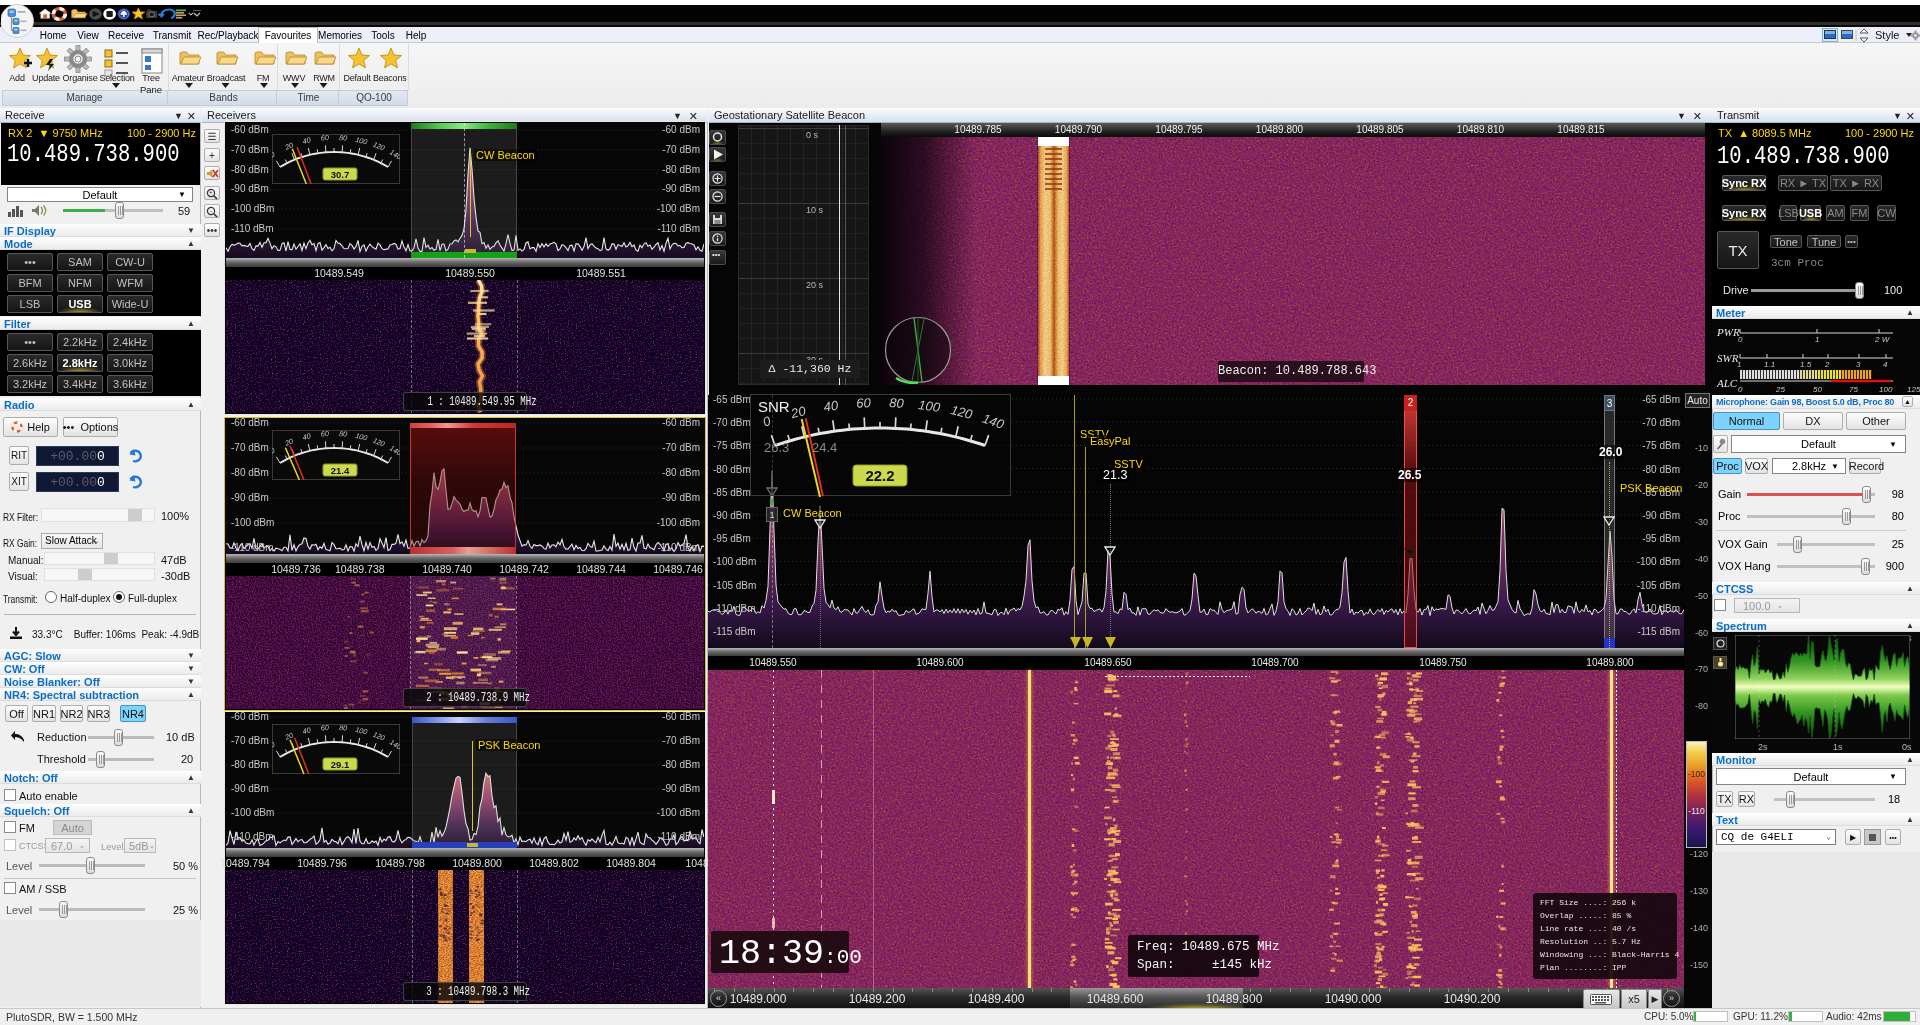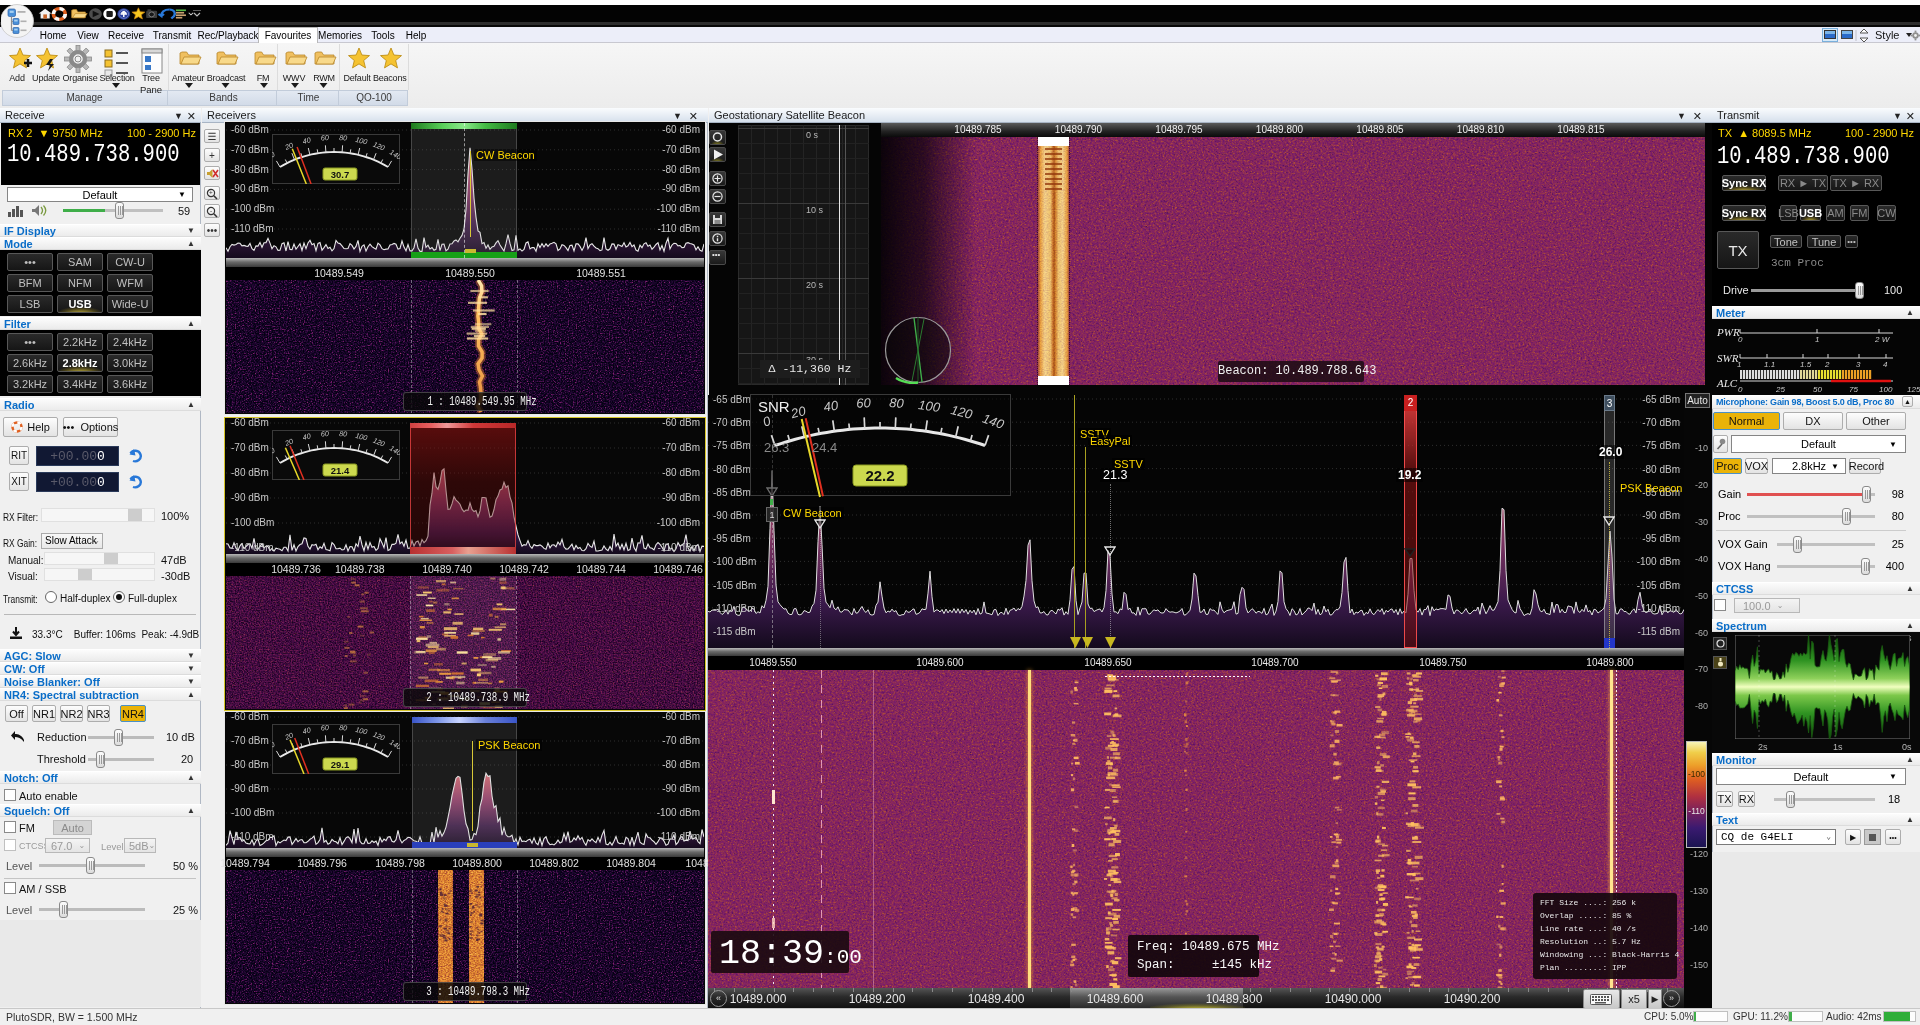--- a/index.html
+++ b/index.html
@@ -7,21 +7,21 @@
 .mono{font-family:"Liberation Mono",monospace}
 .yel{color:#ffd800}
 .ptitle{background:linear-gradient(#fafcfe,#d6e0ec);border-bottom:1px solid #a8b4c4;
  font-size:11px;color:#1a1a1a;line-height:14px;padding-left:5px}
 .pt-ic{position:absolute;top:1px;font-size:9px;color:#222}
 .hdr{background:linear-gradient(#fcfcfc,#ebebeb);border-top:1px solid #fff;border-bottom:1px solid #dcdcdc;
  color:#0a6dc8;font-weight:bold;font-size:11px;padding-left:4px;display:flex;align-items:center}
 .hdr .car{position:absolute;right:6px;color:#333;font-size:8px;font-weight:normal}
 .lbtn{background:linear-gradient(#fdfdfd,#e3e3e3);border:1px solid #adadad;border-radius:2px;
  display:flex;align-items:center;justify-content:center;font-size:11px;color:#111}
-.selb{background:#eab308;border:1px solid #4a90c8}
+.selb{background:#7dd3fc;border:1px solid #4a90c8}
 .dkb{background:linear-gradient(#2a2a2a,#161616);border:1px solid #585858;border-radius:2px;
  color:#c0c0c0;display:flex;align-items:center;justify-content:center;font-size:11px}
 .dkbsel{color:#fff;font-weight:bold;background:
  radial-gradient(ellipse 75% 65% at 50% 115%,rgba(230,210,70,.95),rgba(130,112,25,.4) 55%,rgba(0,0,0,0) 75%),
  linear-gradient(#2a2a2a,#161616)}
 .cb{width:12px;height:12px;background:#fff;border:1px solid #8a8a8a}
 .ddl{background:#fff;border:1px solid #858585;display:flex;align-items:center;justify-content:center;font-size:11px}
 .ddg{background:linear-gradient(#f4f4f4,#e4e4e4);border:1px solid #b8b8b8;color:#9a9a9a;
  display:flex;align-items:center;font-size:11px}
 .sl-th{position:absolute;width:9px;height:17px;background:linear-gradient(#fcfcfc,#dcdcdc);
@@ -1081,21 +1081,21 @@
     <path d="M0,0 L11,0 L5.5,11 Z" fill="#c8b820"></path>
   </svg>
 <svg class="a" style="left:1082px;top:637px" width="11" height="11">
     <path d="M0,0 L11,0 L5.5,11 Z" fill="#c8b820"></path>
   </svg>
 <svg class="a" style="left:1105px;top:637px" width="11" height="11">
     <path d="M0,0 L11,0 L5.5,11 Z" fill="#c8b820"></path>
   </svg>
 <div class="a" style="left:1404px;top:395px;width:13px;height:253px;background:linear-gradient(rgba(255,70,70,.85),rgba(150,20,20,.55) 30%,rgba(120,15,15,.5));border:1px solid rgba(255,80,80,.9)"></div>
 <div class="a" style="left:1404px;top:395px;width:13px;height:16px;background:#c81f1f;color:#fff;font-size:10px;text-align:center;line-height:15px">2</div>
-<div class="a" style="left:1396px;top:468px;font-size:12px;color:#fff;background:rgba(0,0,0,.55);padding:0 2px;font-weight:bold">19.2</div>
+<div class="a" style="left:1396px;top:468px;font-size:12px;color:#fff;background:rgba(0,0,0,.55);padding:0 2px;font-weight:bold">26.5</div>
 <svg class="a" style="left:1404px;top:548px" width="12" height="9">
     <path d="M1,1 L11,1 L6.0,8 Z" fill="rgba(0,0,0,.4)" stroke="#222" stroke-width="1.3"></path>
   </svg>
 <div class="a" style="left:1604px;top:395px;width:11px;height:253px;background:rgba(170,170,170,.22);border-left:1px solid rgba(200,200,200,.5);border-right:1px solid rgba(200,200,200,.5)"></div>
 <div class="a" style="left:1604px;top:395px;width:11px;height:16px;background:#3e4e5e;color:#fff;font-size:10px;text-align:center;line-height:15px;border:1px solid #6a7a8a">3</div>
 <div class="a" style="left:1604px;top:638px;width:11px;height:10px;background:#2335c8"></div>
 <div class="a" style="left:1597px;top:445px;font-size:12px;color:#fff;background:rgba(0,0,0,.55);padding:0 2px;font-weight:bold">26.0</div>
 <div class="a yel" style="left:1620px;top:482px;font-size:11px">PSK Beacon</div>
 <div class="a" style="left:1609px;top:462px;width:1px;height:186px;border-left:1px dotted rgba(220,200,60,.8)"></div>
 <svg class="a" style="left:1603px;top:516px" width="12" height="10">
@@ -1940,21 +1940,21 @@
 <div class="a sl-th" style="left:1842px;top:508px"></div>
 <div class="a" style="left:1884px;top:510px;width:20px;text-align:right;font-size:11px">80</div>
 <div class="a" style="left:1716px;top:530px;width:190px;height:1px;background:#ccc"></div>
 <div class="a" style="left:1718px;top:538px;font-size:11px">VOX Gain</div>
 <div class="a" style="left:1777px;top:543px;width:98px;height:3px;background:#c0c0c0"></div>
 <div class="a sl-th" style="left:1793px;top:536px"></div>
 <div class="a" style="left:1884px;top:538px;width:20px;text-align:right;font-size:11px">25</div>
 <div class="a" style="left:1718px;top:560px;font-size:11px">VOX Hang</div>
 <div class="a" style="left:1777px;top:565px;width:98px;height:3px;background:#c0c0c0"></div>
 <div class="a sl-th" style="left:1861px;top:558px"></div>
-<div class="a" style="left:1884px;top:560px;width:20px;text-align:right;font-size:11px">400</div>
+<div class="a" style="left:1884px;top:560px;width:20px;text-align:right;font-size:11px">900</div>
 <div class="a hdr" style="left:1712px;top:582px;width:208px;height:13px">CTCSS<span class="car">▲</span></div>
 <div class="a cb" style="left:1714px;top:599px"></div>
 <div class="a ddg" style="left:1734px;top:598px;width:66px;height:15px;padding-left:8px">100.0&nbsp;&nbsp;<span style="font-size:8px">⌄</span></div>
 <div class="a hdr" style="left:1712px;top:619px;width:208px;height:13px">Spectrum<span class="car">▲</span></div>
 <div class="a" style="left:1712px;top:632px;width:208px;height:121px;background:#080808"></div>
 <div class="a" style="left:1713px;top:637px;width:14px;height:13px;background:#222;border:1px solid #555"></div>
 <svg class="a" style="left:1716px;top:639px" width="9" height="9">
     <circle cx="4.5" cy="4.5" r="3.5" fill="none" stroke="#ddd" stroke-width="1.2"></circle>
   </svg>
 <div class="a" style="left:1713px;top:656px;width:14px;height:13px;background:#4a4218;border:1px solid #555"></div>

